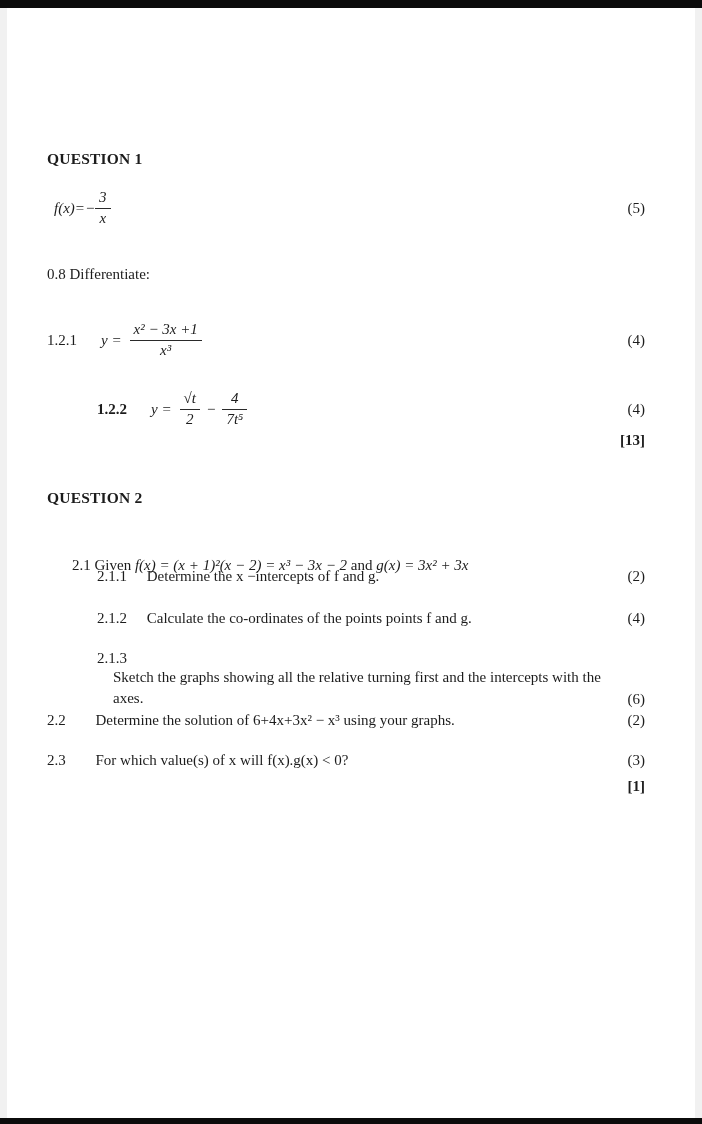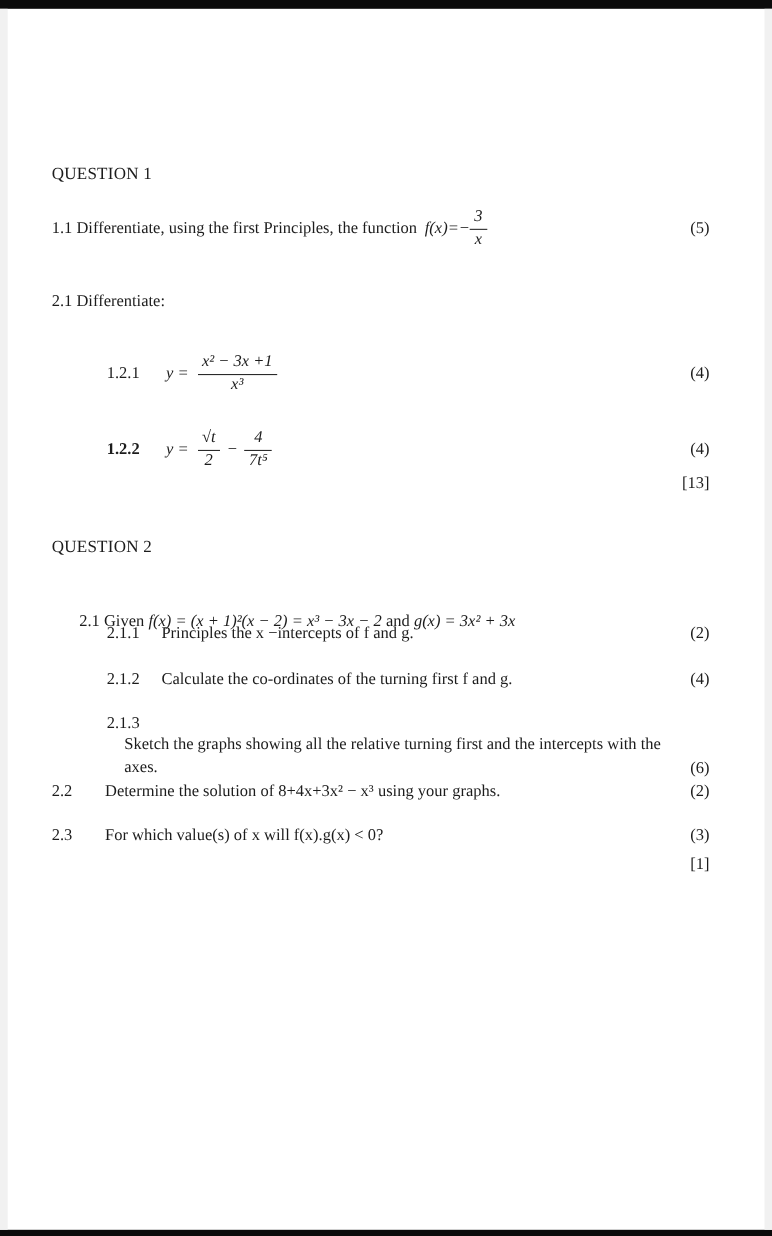--- a/index.html
+++ b/index.html
@@ -14,64 +14,63 @@
   }
   .bar { position:absolute; left:0; right:0; background:#0b0b0b; }
   .bar.top { top:0; height:8px; }
   .bar.bottom { bottom:0; height:6px; }
   .gutter { position:absolute; top:8px; bottom:6px; width:7px; background:#f1f1f1; }
   .gutter.left { left:0; }
   .gutter.right { right:0; }
 
   .q-heading {
     position:absolute; left:47px;
-    font-weight:normal; font-size:15.5px; letter-spacing:0.2px;
+    font-weight:bold; font-size:15.5px; letter-spacing:0.2px;
   }
   .row { position:absolute; left:47px; right:57px; }
   .flexrow { display:flex; align-items:center; }
   .marks { position:absolute; right:0; top:0; }
   .marks.center { top:50%; transform:translateY(-50%); }
   .marks.bottom { top:auto; bottom:1px; }
   .math { font-style:italic; }
   .frac {
     display:inline-block; vertical-align:middle; text-align:center;
     font-style:italic; line-height:1.15;
   }
   .frac .num { display:block; padding:0 4px 1px; }
   .frac .den { display:block; border-top:1px solid #2a2a2a; padding:1px 4px 0; }
   .bold { font-weight:bold; }
-  .total { position:absolute; right:57px; font-weight:normal;margin-left:20px; }
+  .total { position:absolute; right:57px; font-weight:bold;margin-left:20px; }
   .wrap-text { display:inline-block; vertical-align:top; width:500px; line-height:1.4; }
 </style>
 </head>
 <body>
 
 <div class="bar top"></div>
 <div class="bar bottom"></div>
 <div class="gutter left"></div>
 <div class="gutter right"></div>
 
 <div class="q-heading" style="top:150px">QUESTION 1</div>
 
 <div class="row flexrow" style="top:184px; height:48px">
-  <span>1.1 Differentiate, using the first Principles, the function</span>
   <span class="math" style="margin-left:7px">f(x)=−</span>
   <span class="frac">
     <span class="num">3</span>
     <span class="den">x</span>
   </span>
   <span class="marks center">(5)</span>
 </div>
 
 <div class="row" style="top:266px">
-  <span>2.1 Differentiate:</span>
+  <span>0.8 Differentiate:</span>
 </div>
 
 <div class="row flexrow" style="top:314px; height:52px">
-  <span style="margin-left:50px">1.2.1</span>
+  <span style="">1.2.1</span>
   <span class="math" style="margin-left:24px">y =</span>
   <span class="frac" style="margin-left:8px">
     <span class="num">x² − 3x +1</span>
     <span class="den">x³</span>
   </span>
   <span class="marks center">(4)</span>
 </div>
 
 <div class="row flexrow" style="top:383px; height:52px">
   <span class="bold" style="margin-left:50px">1.2.2</span>
@@ -94,39 +93,39 @@
 
 <div class="row" style="top:557px; left:72px">
   <span>2.1 Given</span>
   <span class="math">f(x) = (x + 1)²(x − 2) = x³ − 3x − 2</span>
   <span>and</span>
   <span class="math">g(x) = 3x² + 3x</span>
 </div>
 
 <div class="row" style="top:568px; left:97px">
   <span>2.1.1</span>
-  <span style="margin-left:16px">Principles the x −intercepts of f and g.</span>
+  <span style="margin-left:16px">Determine the x −intercepts of f and g.</span>
   <span class="marks">(2)</span>
 </div>
 
 <div class="row" style="top:610px; left:97px">
   <span>2.1.2</span>
-  <span style="margin-left:16px">Calculate the co-ordinates of the turning first f and g.</span>
+  <span style="margin-left:16px">Calculate the co-ordinates of the points points f and g.</span>
   <span class="marks">(4)</span>
 </div>
 
 <div class="row" style="top:650px; left:97px; min-height:44px">
   <span style="vertical-align:top">2.1.3</span>
   <span class="wrap-text" style="margin-left:16px">Sketch the graphs showing all the relative turning first and the intercepts with the axes.</span>
   <span class="marks bottom">(6)</span>
 </div>
 
 <div class="row" style="top:712px">
   <span>2.2</span>
-  <span style="margin-left:26px">Determine the solution of 8+4x+3x² − x³ using your graphs.</span>
+  <span style="margin-left:26px">Determine the solution of 6+4x+3x² − x³ using your graphs.</span>
   <span class="marks">(2)</span>
 </div>
 
 <div class="row" style="top:752px">
   <span>2.3</span>
   <span style="margin-left:26px">For which value(s) of x will f(x).g(x) &lt; 0?</span>
   <span class="marks">(3)</span>
 </div>
 
 <div class="total" style="top:778px">[1]</div>

